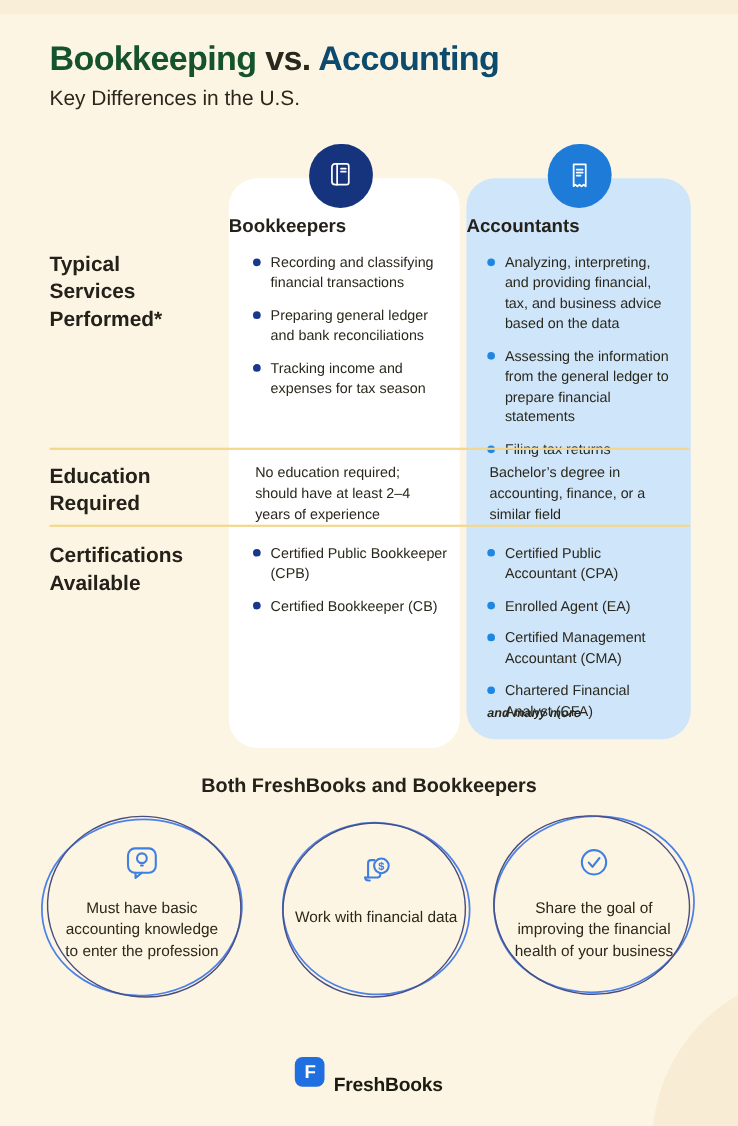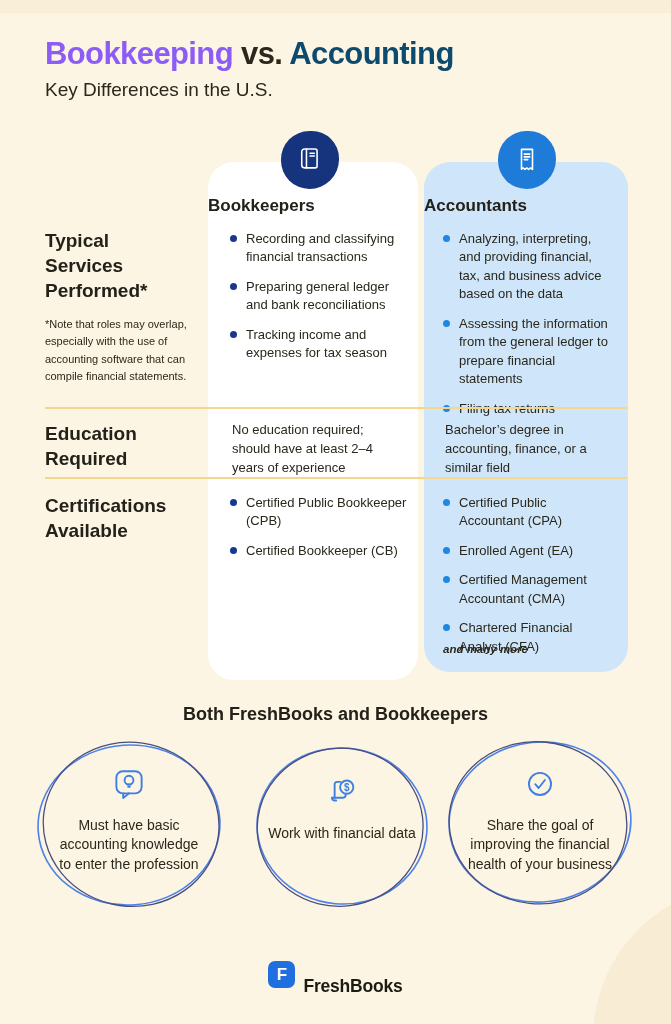--- a/index.html
+++ b/index.html
@@ -7,21 +7,21 @@
   body { font-family:"Liberation Sans", sans-serif; }
   .page { position:relative; width:671px; height:1024px; background:#FDF5E3; overflow:hidden; }
 
   
   .deco-top { position:absolute; top:0; left:0; width:100%; height:13px; background:#F9EFD9; z-index:0; }
   .deco-corner { position:absolute; left:593px; top:885px; width:306px; height:306px; border-radius:50%; background:#F8EDD4; z-index:0; }
 
   
   .header { position:absolute; left:45px; top:36px; z-index:3; }
   .title { font-size:31px; font-weight:700; letter-spacing:-0.6px; line-height:1.15; }
-  .title .navy { color:#8b5cf6; }
+  .title .navy { color:#14532d; }
   .title .dark { color:#2A281C; }
   .title .blue { color:#0c4a6e; }
   .subtitle { margin-top:7px; font-size:19px; color:#2A281C; }
 
   
   .card { position:absolute; z-index:1; }
   .card-white { left:208px; top:162px; width:210px; height:518px; background:#FFFFFF; border-radius:26px; }
   .card-blue  { left:424px; top:162px; width:204px; height:510px; background:#CFE5FA; border-radius:26px; }
 
   
@@ -106,21 +106,20 @@
       <path d="M24.5 20.5 h7"></path>
       <path d="M24.5 24 h7"></path>
       <path d="M24.5 27.5 h4.5"></path>
     </svg>
   </div>
 
   <div class="col-title bk">Bookkeepers</div>
   <div class="col-title ac">Accountants</div>
 
   <div class="row-label" style="top:228px;">Typical Services Performed*</div>
-  <div class="row-note">*Note that roles may overlap, especially with the use of accounting software that can compile financial statements.</div>
 
   <ul class="list" style="left:230px; top:230px; width:178px;">
     <li>
         <span class="dot navy"></span>
         <span>Recording and classifying financial transactions</span>
       </li>
     <li>
         <span class="dot navy"></span>
         <span>Preparing general ledger and bank reconciliations</span>
       </li>

